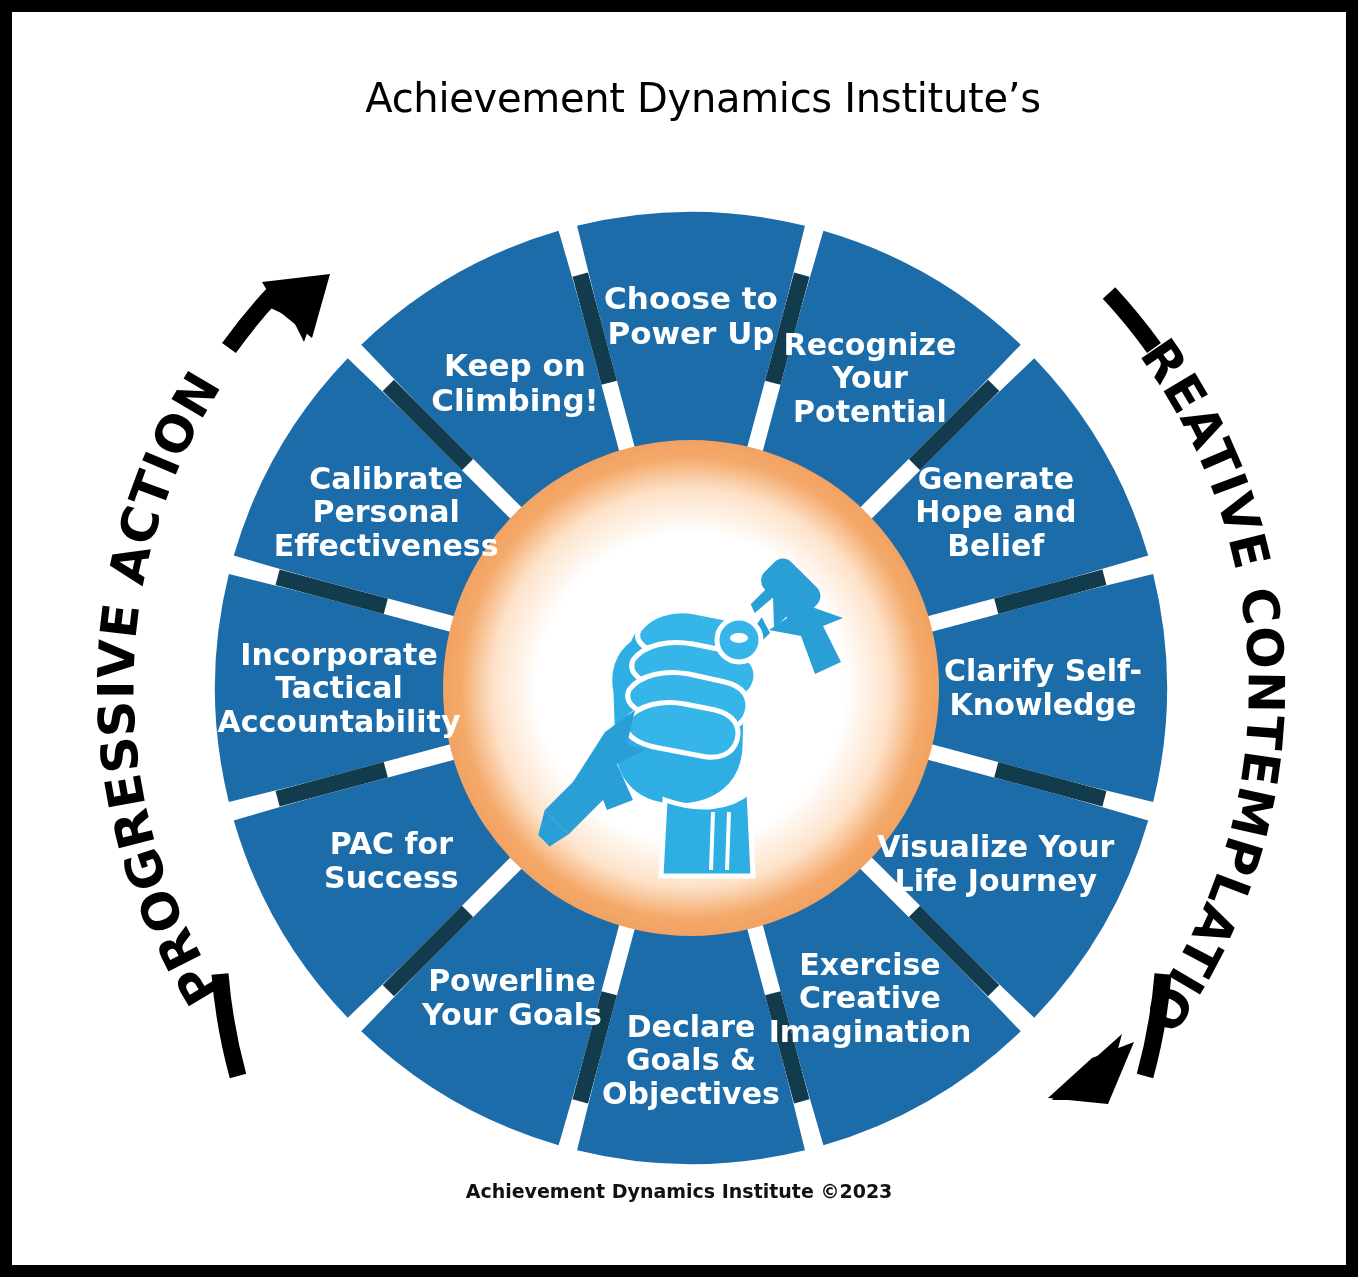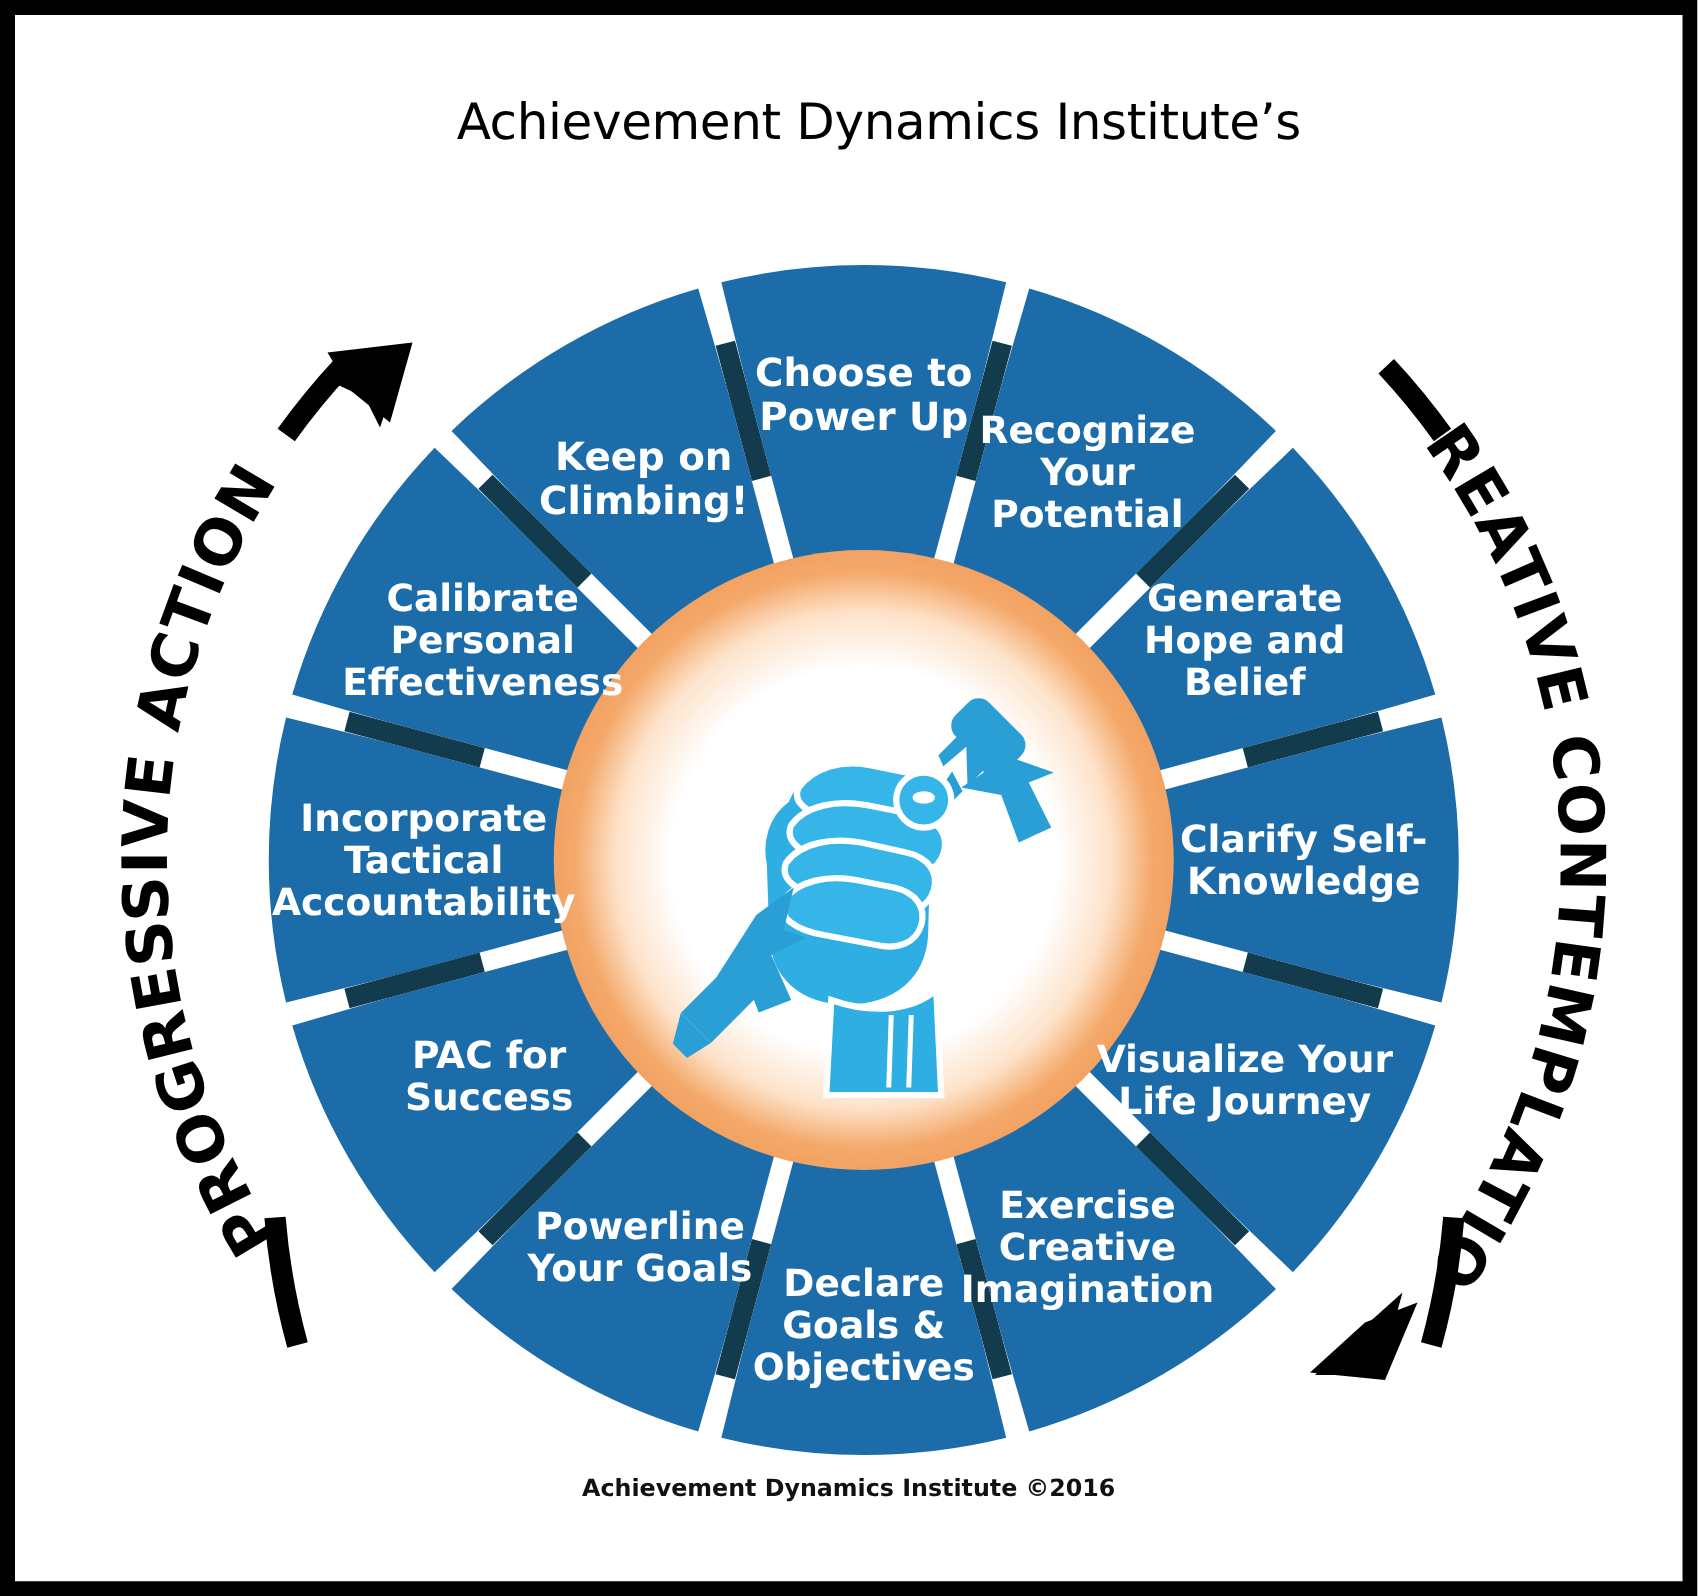--- a/index.html
+++ b/index.html
@@ -209,14 +209,14 @@
       <polygon points="252,293 314,265 292,330 280,306" fill="#000000"></polygon>
       <polygon points="250,270 318,262 300,326 268,300" fill="#000000"></polygon>
 
       <path d="M 1097 281 A 560 560 0 0 1 1142 336" stroke="#000000" stroke-width="17" fill="none" stroke-linecap="butt"></path>
       <path d="M 1151 962 A 560 560 0 0 1 1133 1064" stroke="#000000" stroke-width="17" fill="none" stroke-linecap="butt"></path>
       <polygon points="1110,1022 1092,1088 1040,1088 1072,1056" fill="#000000"></polygon>
       <polygon points="1122,1030 1096,1092 1036,1086 1080,1046" fill="#000000"></polygon>
     </g>
   </svg>
 
-  <div id="footer">Achievement Dynamics Institute ©2016</div>
+  <div id="footer">Achievement Dynamics Institute ©2023</div>
 </div>
 
 </body></html>

